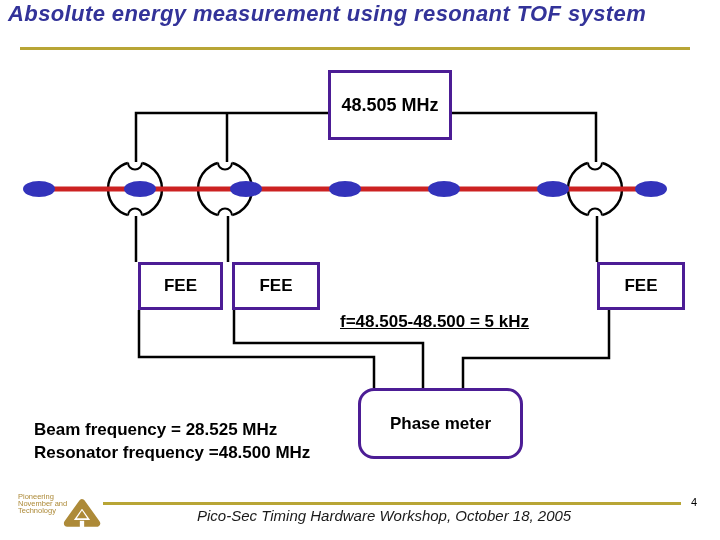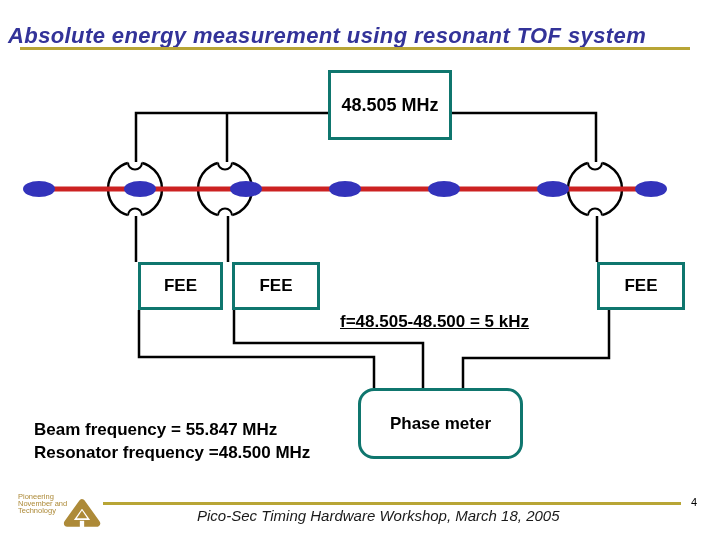--- a/index.html
+++ b/index.html
@@ -1,31 +1,31 @@
 <!DOCTYPE html>
 <html><head>
 <meta charset="utf-8">
 <style>
   html,body{margin:0;padding:0;background:#fff;}
   .slide{
     position:relative;width:720px;height:540px;background:#ffffff;
     font-family:"Liberation Sans",sans-serif;overflow:hidden;
   }
   .title{
-    position:absolute;left:8px;top:23px;width:706px;
+    position:absolute;left:8px;top:1px;width:706px;
     font-size:22px;font-weight:bold;font-style:italic;
     color:#333399;letter-spacing:0.4px;white-space:nowrap;
   }
   .title-rule{
     position:absolute;left:20px;top:47px;width:670px;height:2.5px;
     background:#B8A535;
   }
   .diagram-svg{position:absolute;left:0;top:0;}
   .box{
-    position:absolute;border:3px solid #0f766e;background:#fff;
+    position:absolute;border:3px solid #4c1d95;background:#fff;
     display:flex;align-items:center;justify-content:center;
     font-weight:bold;color:#000;box-sizing:border-box;
   }
   .freq-box{left:328px;top:70px;width:124px;height:70px;font-size:18px;}
   .fee-box{width:88px;height:48px;font-size:17px;margin-left:40px;}
   .fee-1{left:98px;top:262px;width:85px;}
   .fee-2{left:192px;top:262px;}
   .fee-3{left:557px;top:262px;}
   .phase-box{left:358px;top:388px;width:165px;height:71px;font-size:17px;border-radius:16px;}
   .formula{
@@ -124,33 +124,33 @@
     <span>FEE</span>
   </div>
 
   <div class="formula">f=48.505-48.500 = 5 kHz</div>
 
   <div class="box phase-box">
     <span>Phase meter</span>
   </div>
 
   <div class="freq-notes">
-    <div>Beam frequency = 55.847 MHz</div>
+    <div>Beam frequency = 28.525 MHz</div>
     <div>Resonator frequency =48.500 MHz</div>
   </div>
 
   <div class="footer-logo-text">
     <div>Pioneering</div>
     <div>November and</div>
     <div>Technology</div>
   </div>
 
   <svg class="footer-logo" width="38" height="30" viewBox="0 0 44 34">
     <path d="M22 5 L39 29 L5 29 Z" fill="#fff" stroke="#AD8A38" stroke-width="8" stroke-linejoin="round"></path>
     <path d="M22 14 L28 23 L16 23 Z" fill="#AD8A38"></path>
     <rect x="19.5" y="26" width="5" height="8" fill="#fff"></rect>
   </svg>
 
   <div class="footer-rule"></div>
-  <div class="footer-caption">Pico-Sec Timing Hardware Workshop, March 18, 2005</div>
+  <div class="footer-caption">Pico-Sec Timing Hardware Workshop, October 18, 2005</div>
   <div class="page-number">4</div>
 
 </div>
 
 </body></html>

